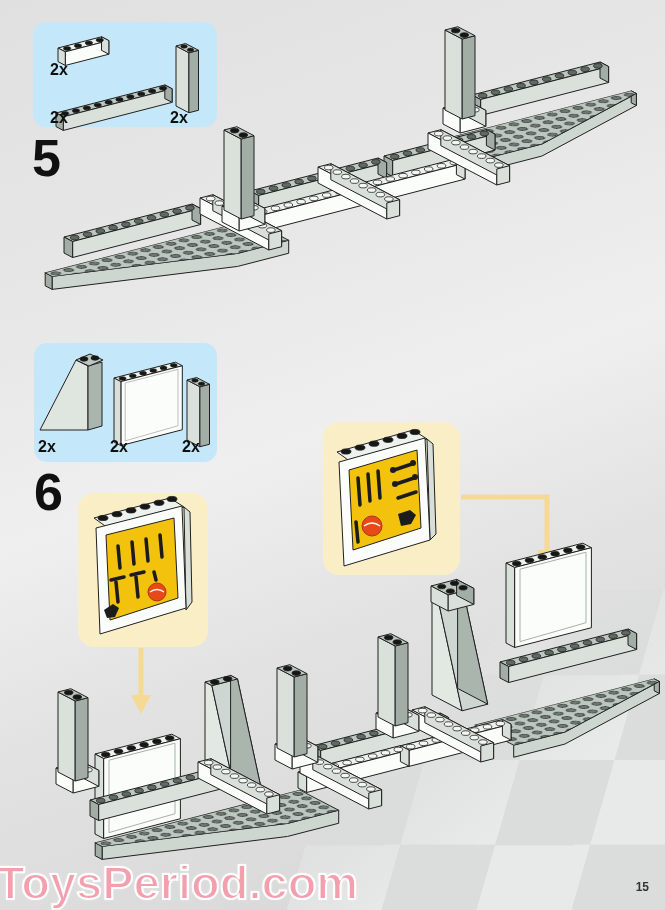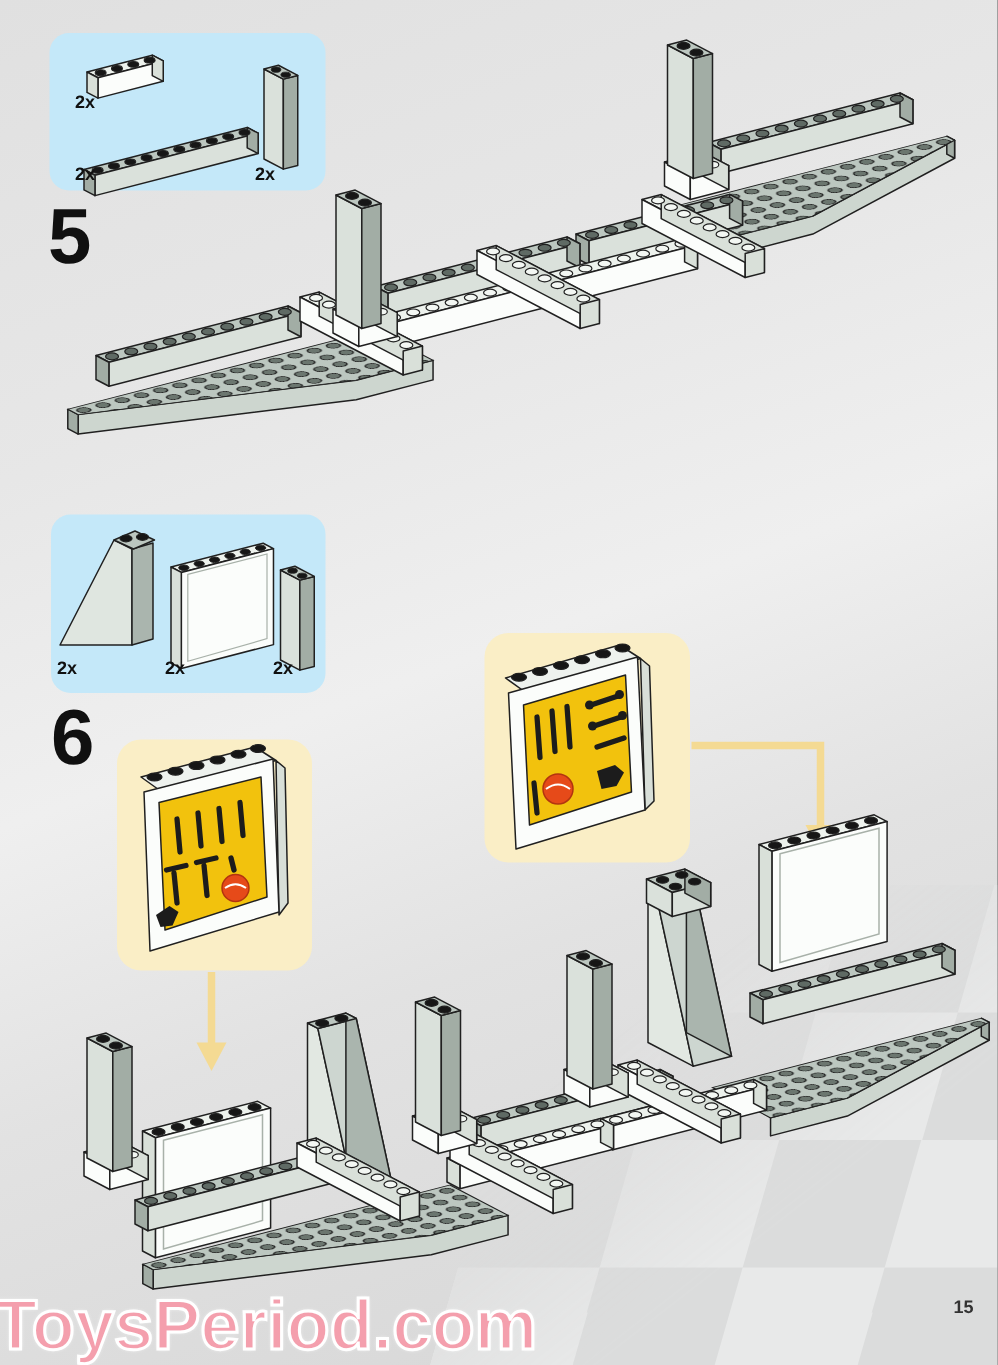--- a/index.html
+++ b/index.html
@@ -20,31 +20,31 @@
   .callout.blue{background:#c4e8f9;}
   .callout.yellow{background:#faeec6;border-radius:16px;}
   #box5{left:33px;top:22px;width:184px;height:105px;}
   #box6{left:34px;top:343px;width:183px;height:119px;}
   #cyL{left:78px;top:493px;width:130px;height:154px;}
   #cyR{left:323px;top:422px;width:137px;height:153px;}
   #scene{position:absolute;left:0;top:0;width:665px;height:910px;}
   .stepnum{position:absolute;font-size:52px;font-weight:bold;color:#101010;line-height:1;letter-spacing:-1px;}
   #num5{left:32px;top:132px;}
   #num6{left:34px;top:466px;}
-  .cnt{position:absolute;font-size:12px;font-weight:bold;color:#101010;}
+  .cnt{position:absolute;font-size:16px;font-weight:bold;color:#101010;}
   #c5a{left:50px;top:61px;}  #c5b{left:50px;top:109px;} #c5c{left:170px;top:109px;}
   #c6a{left:38px;top:438px;} #c6b{left:110px;top:438px;} #c6c{left:182px;top:438px;}
   .watermark{
     position:absolute;left:-4px;top:855px;width:480px;
     font-size:47px;font-weight:bold;letter-spacing:0px;color:#f49fad;
     -webkit-text-stroke:2px #ffffff;
     text-shadow:0 0 3px rgba(255,255,255,.95),0 0 1px #fff;
     white-space:nowrap;
   }
-  .pagenum{position:absolute;right:16px;bottom:32px;font-size:12px;font-weight:bold;color:#333;}
+  .pagenum{position:absolute;right:16px;bottom:16px;font-size:12px;font-weight:bold;color:#333;}
   svg .fc{stroke:#202020;stroke-width:1;stroke-linejoin:round;vector-effect:non-scaling-stroke;}
   .gb{--t:#bcc7c0;--f:#dae1db;--d:#a2ada5;--s:#5f6a64;}
   .wb{--t:#edf2ed;--f:#fbfdfb;--d:#d9e0d9;--s:#f3f7f3;}
   .blk{--s:#161616;}
 </style>
 </head>
 <body>
 
 <div class="page">
 

